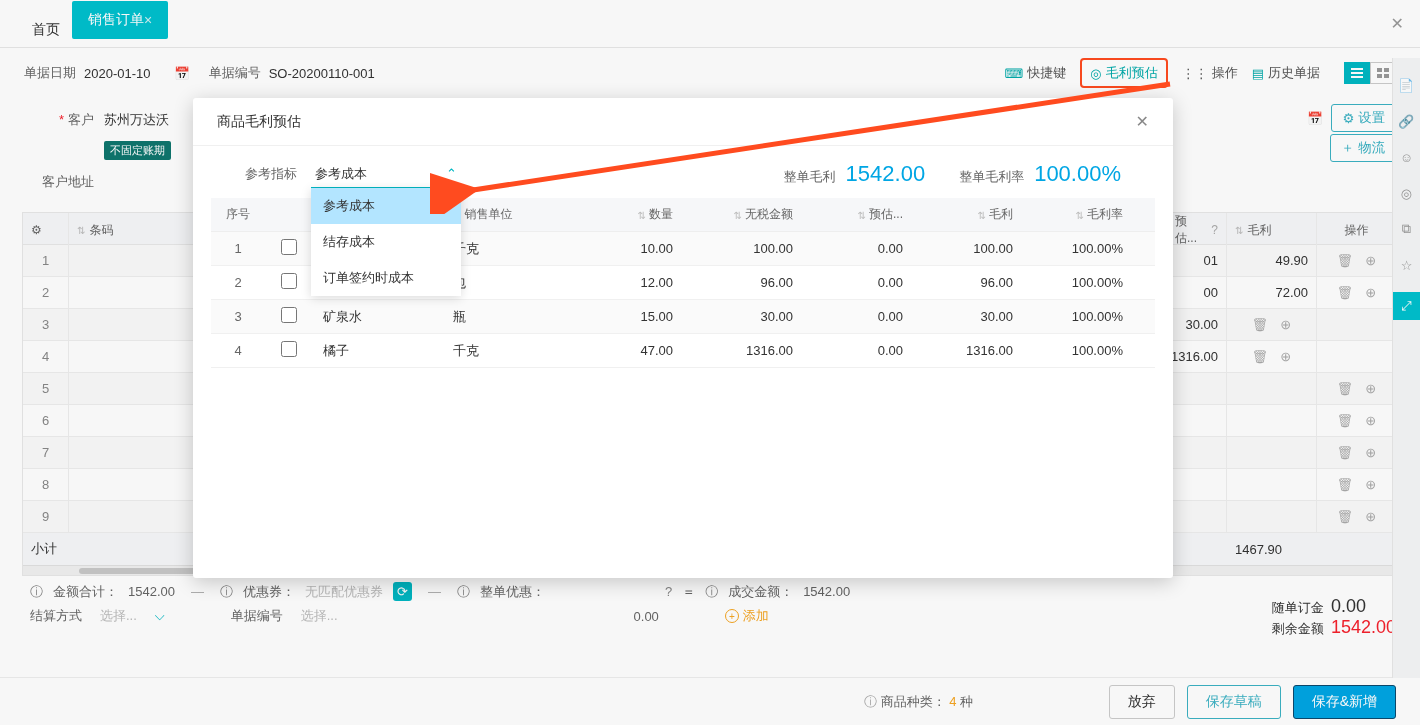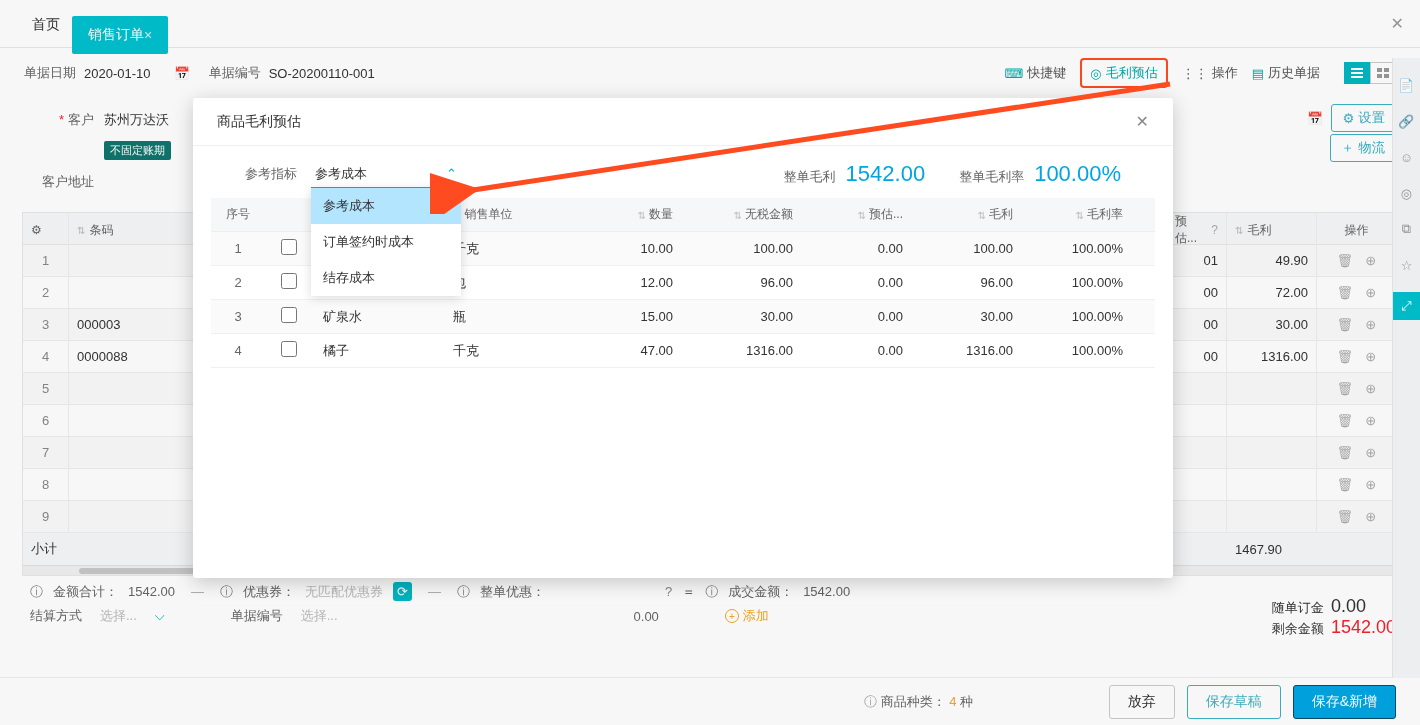--- a/index.html
+++ b/index.html
@@ -1,17 +1,17 @@
 <!DOCTYPE html>
 <html><head>
 <meta charset="utf-8">
 <style>
 *{box-sizing:border-box;margin:0;padding:0;font-family:"Helvetica Neue",Arial,"PingFang SC","Microsoft YaHei",sans-serif}
 body{width:1420px;height:725px;background:#fff;position:relative;font-size:13px;color:#333;overflow:hidden}
-.tabbar{display:flex;align-items:flex-start;height:48px;padding:16px 20px;border-bottom:1px solid #e8e8e8}
+.tabbar{display:flex;align-items:flex-end;height:48px;padding:8px 20px;border-bottom:1px solid #e8e8e8}
 .tab-home{padding:0 12px;font-size:14px;color:#333}
 .tab-active{background:#00c1ce;color:#fff;padding:10px 16px;border-radius:2px;display:flex;align-items:center;font-size:14px}
 .close-x{color:#cfeff1;font-size:14px}
 .close-header{position:absolute;right:16px;top:14px;color:#999;font-size:16px}
 .header2{display:flex;align-items:center;padding:10px 24px}
 .header2 .label{color:#666;margin-right:8px}
 .header2 .val{margin-right:24px;color:#333}
 .date-icon{color:#0aa;margin-right:18px}
 .tools-right{margin-left:auto;display:flex;align-items:center;gap:14px;color:#555}
 .tool-item{display:flex;align-items:center;gap:4px}
@@ -200,32 +200,30 @@
         <div></div>
         <div class="num">00</div>
         <div class="num">72.00</div>
         <div class="ops">
           <span>🗑</span>
           <span>⊕</span>
         </div>
       </div>
       <div class="bg-row">
         <div class="idx">3</div>
-        <div>000003</div>
         <div></div>
         <div class="num">00</div>
         <div class="num">30.00</div>
         <div class="ops">
           <span>🗑</span>
           <span>⊕</span>
         </div>
       </div>
       <div class="bg-row">
         <div class="idx">4</div>
-        <div>0000088</div>
         <div></div>
         <div class="num">00</div>
         <div class="num">1316.00</div>
         <div class="ops">
           <span>🗑</span>
           <span>⊕</span>
         </div>
       </div>
       <div class="bg-row">
         <div class="idx">5</div>
@@ -363,22 +361,22 @@
     <span style="font-size:14px;color:#333">商品毛利预估</span>
     <span class="m-close">✕</span>
   </div>
   <div class="m-toolbar">
     <span class="m-label">参考指标</span>
     <div class="m-select">
       <span>参考成本</span>
       <span class="arrow">⌃</span>
       <div class="dropdown">
         <div class="opt sel">参考成本</div>
+        <div class="opt">结存成本</div>
         <div class="opt">订单签约时成本</div>
-        <div class="opt">结存成本</div>
       </div>
     </div>
     <div class="m-totals">
       <span class="tlabel">整单毛利</span>
       <span class="tval">1542.00</span>
       <span style="width:14px"></span>
       <span class="tlabel">整单毛利率</span>
       <span class="tval">100.00%</span>
     </div>
   </div>

